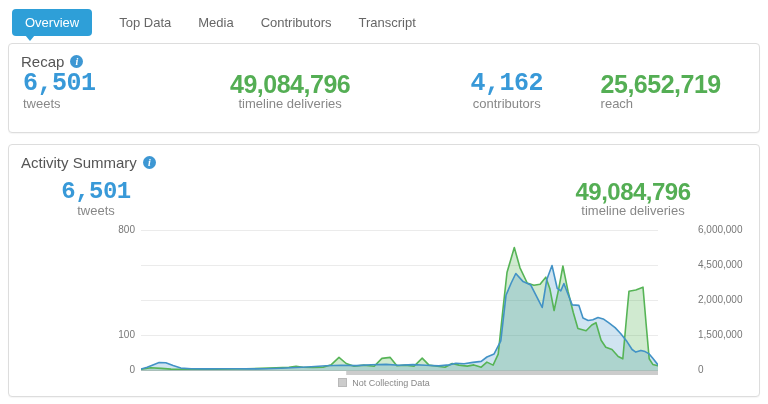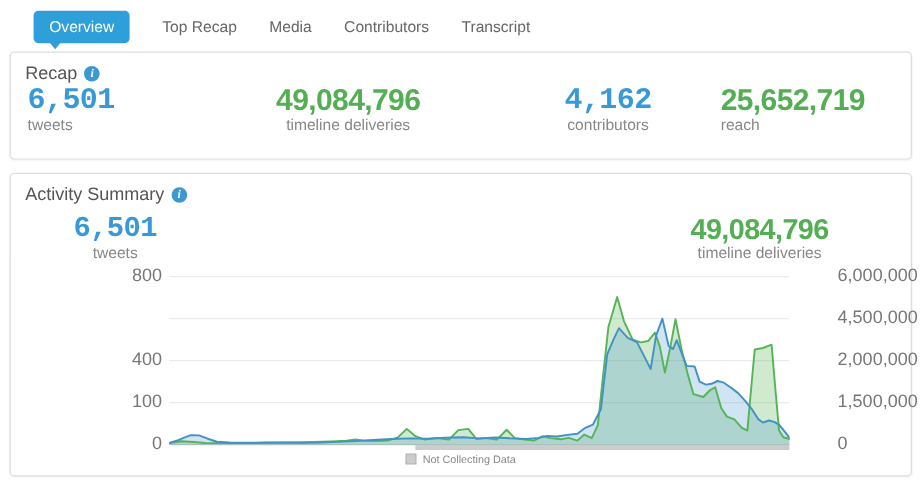--- a/index.html
+++ b/index.html
@@ -3,21 +3,21 @@
 <meta charset="utf-8">
 <style>
   * { box-sizing: border-box; }
   html,body { margin:0; padding:0; }
   body {
     width:768px; height:404px; overflow:hidden;
     background:#ffffff;
     font-family:"Liberation Sans", sans-serif;
   }
   
-  .tabs { display:flex; align-items:center; padding:10px 0 0 28px; height:35px; gap:27px; }
+  .tabs { display:flex; align-items:center; padding:10px 0 0 12px; height:35px; gap:27px; }
   .tab { font-size:13px; color:#666; padding:6px 0; cursor:pointer; position:relative; white-space:nowrap; }
   .tab.active { background:#2e9fd8; color:#fff; padding:6px 13px; border-radius:4px; }
   .tab.active::after {
     content:""; position:absolute; bottom:-5px; left:13px;
     border:5px solid transparent; border-top:6px solid #2e9fd8; border-bottom:none;
   }
   
   .panel { margin:8px 8px 0 8px; border:1px solid #ddd; border-radius:4px; background:#fff;
            position:relative; box-shadow:0 1px 1px rgba(0,0,0,.04); }
   .panel.recap { height:90px; }
@@ -37,33 +37,33 @@
   .rstat:nth-child(3){ width:26%; text-align:center; }
   .rstat:nth-child(4){ flex:1; text-align:left; }
   
   .astat { position:absolute; text-align:center; }
   .astat .v { font-size:24px; font-weight:bold; letter-spacing:-0.5px; line-height:25px; }
   .astat .l { font-size:13px; color:#888; line-height:14px; }
   #astat-left  { left:25px;  top:34px; width:124px; }
   #astat-right { right:46px; top:34px; width:160px; }
   
   .chart { position:absolute; left:132px; top:81px; width:517px; height:151px; }
-  .ytick { position:absolute; font-size:15px; color:#777; line-height:12px; }
+  .ytick { position:absolute; font-size:10px; color:#777; line-height:12px; }
   .ytick.l { left:0px; width:126px; text-align:right; }
   .ytick.r { left:661px; text-align:left;margin-left:28px; }
   .legend { position:absolute; left:0; right:0; top:233px; text-align:center; font-size:9px; color:#888; }
   .legend .sw { display:inline-block; width:9px; height:9px; background:#ccc; border:1px solid #b9b9b9;
                 vertical-align:-1px; margin-right:5px; }
 </style>
 </head>
 <body>
 
 <div class="tabs">
   <div class="tab active">Overview</div>
-  <div class="tab">Top Recap</div>
+  <div class="tab">Top Data</div>
   <div class="tab">Media</div>
   <div class="tab">Contributors</div>
   <div class="tab">Transcript</div>
 </div>
 
 <div class="panel recap">
   <div class="panel-title">
     <span>Recap</span>
     <span class="info-icon">i</span>
   </div>
@@ -96,21 +96,20 @@
   <div class="astat" id="astat-left">
     <div class="v blue">6,501</div>
     <div class="l">tweets</div>
   </div>
   <div class="astat" id="astat-right">
     <div class="v green">49,084,796</div>
     <div class="l">timeline deliveries</div>
   </div>
 
   <span class="ytick l" style="top:79px">800</span>
-  <span class="ytick l" style="top:149px">400</span>
   <span class="ytick l" style="top:184px">100</span>
   <span class="ytick l" style="top:219px">0</span>
 
   <span class="ytick r" style="top:79px">6,000,000</span>
   <span class="ytick r" style="top:114px">4,500,000</span>
   <span class="ytick r" style="top:149px">2,000,000</span>
   <span class="ytick r" style="top:184px">1,500,000</span>
   <span class="ytick r" style="top:219px">0</span>
 
   <div class="chart">

